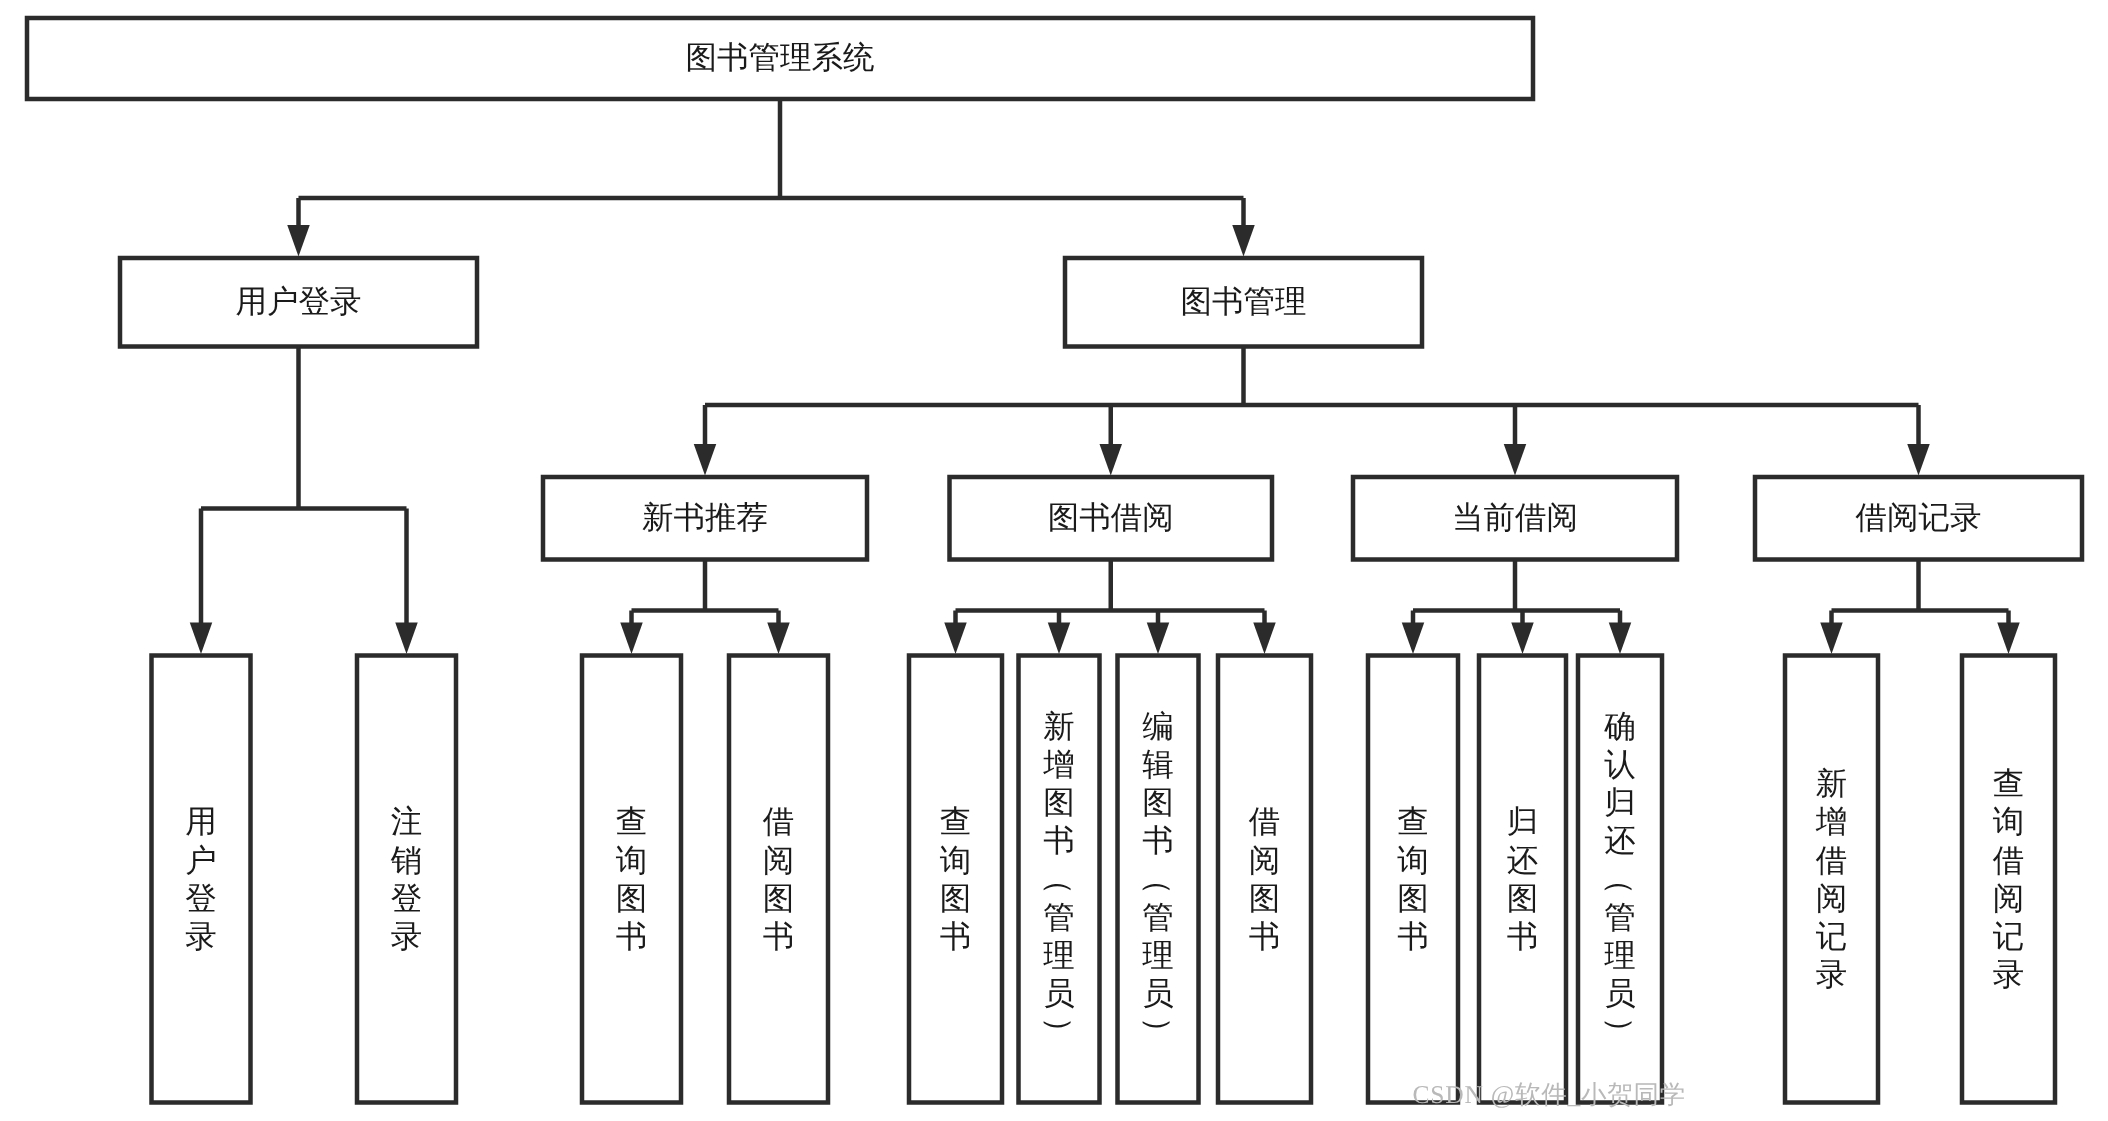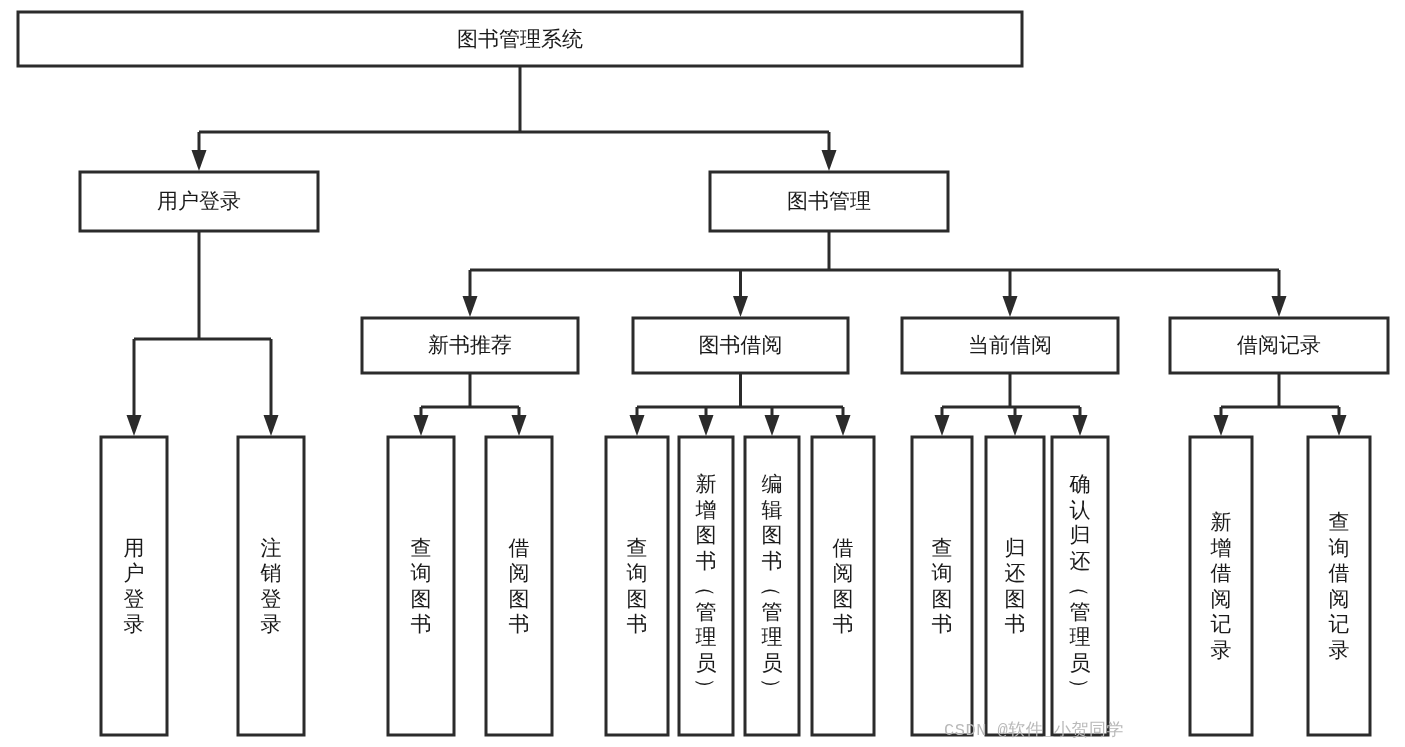--- a/index.html
+++ b/index.html
@@ -45,21 +45,21 @@
   .node-label-v {
     font-family: "Liberation Sans", "DejaVu Sans", sans-serif;
     font-size: 21px;
     fill: #1a1a1a;
     text-anchor: middle;
   }
   .watermark {
     position: absolute;
     right: 12px;
     bottom: 6px;
-    font-family: Liberation Mono, monospace;
+    font-family: Liberation Serif, serif;
     font-size: 17px;
     color: #b9b9b9;
     letter-spacing: 0.5px;
     white-space: nowrap;
     pointer-events: none;
   }
 </style>
 </head>
 <body>
 

